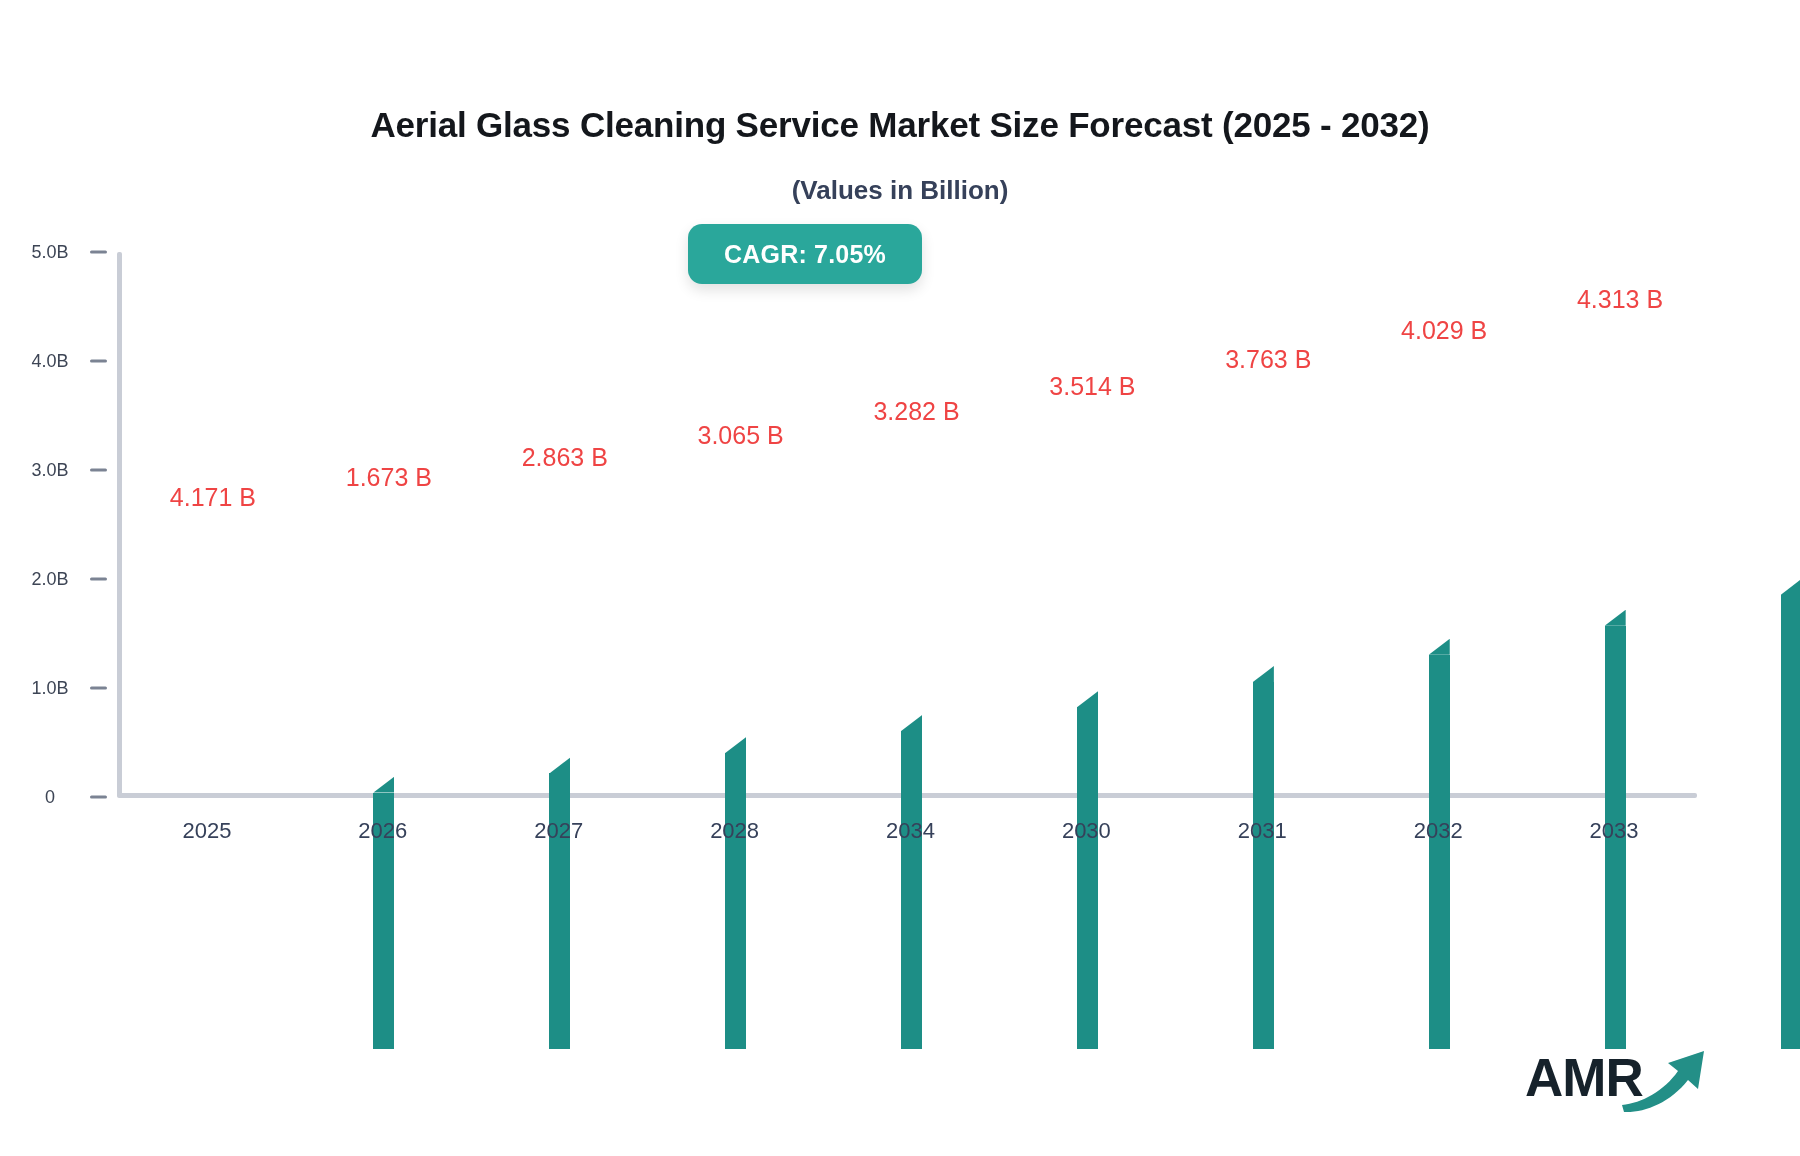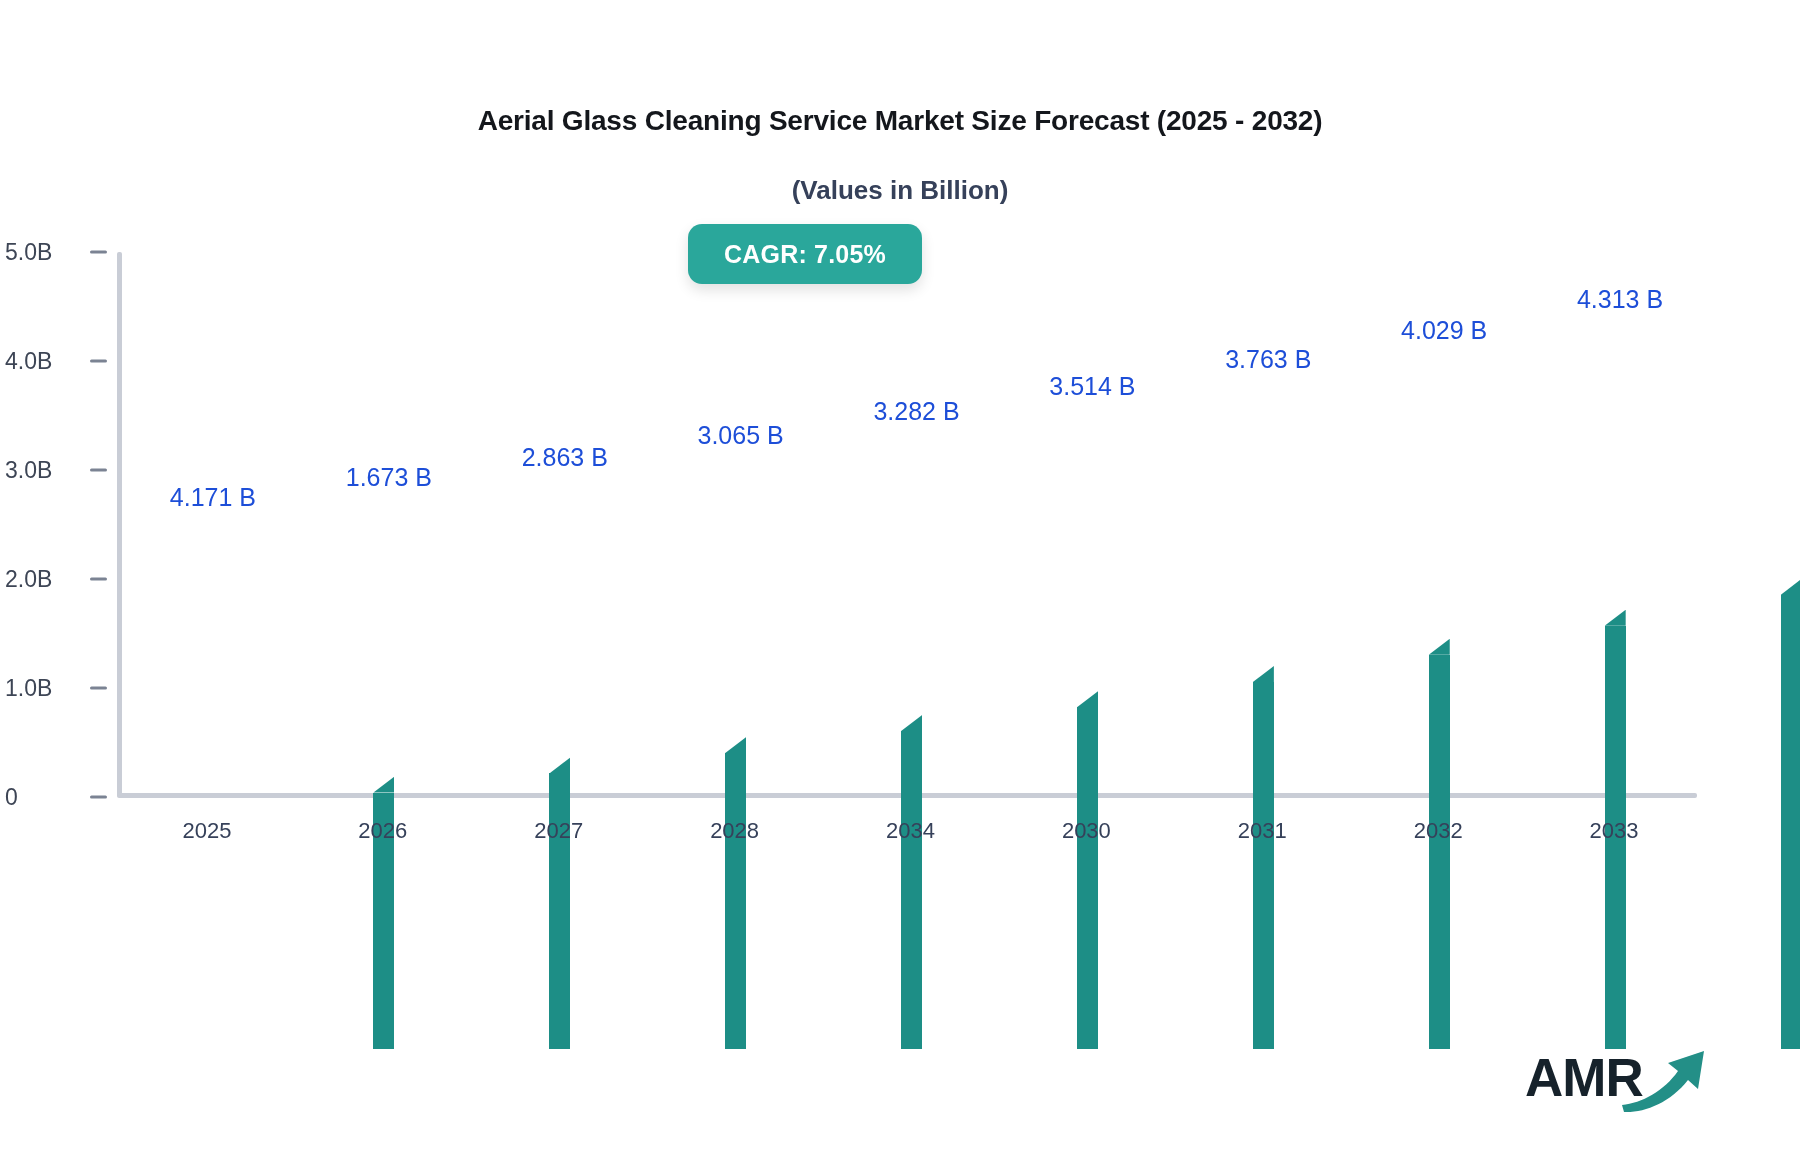--- a/index.html
+++ b/index.html
@@ -23,21 +23,21 @@
     background: #ffffff;
   }
 
   
   #chart-title {
     position: absolute;
     left: 0;
     top: 105px;
     width: 1800px;
     text-align: center;
-    font-size: 28px;
+    font-size: 35px;
     font-weight: bold;
     color: #14171c;
     letter-spacing: -0.2px;
     white-space: nowrap;
   }
   #chart-subtitle {
     position: absolute;
     left: 0;
     top: 175px;
     width: 1800px;
@@ -89,22 +89,22 @@
     top: 793px;
     width: 1580px;
     height: 5px;
     background: #c9cdd6;
     border-radius: 2px;
   }
 
   .y-tick-label {
     position: absolute;
     right: 1737px;
-    text-align: left;
-    font-size: 23px;
+    text-align: center;
+    font-size: 18px;
     color: #3d4555;
     transform: translateY(-50%);
     white-space: nowrap;
     width: 90px;
   }
   .y-tick-dash {
     position: absolute;
     width: 17px;
     height: 3px;
     background: #7b8393;
@@ -136,21 +136,21 @@
     width: 21px;
     height: 16px;
     background: #1d8e86;
     clip-path: polygon(0 100%, 100% 0, 100% 100%);
   }
   .bar-value-label {
     position: absolute;
     width: 220px;
     text-align: center;
     font-size: 25px;
-    color: #1d4ed8;
+    color: #ef4444;
     white-space: nowrap;
   }
   .x-tick-label {
     position: absolute;
     top: 818px;
     width: 220px;
     text-align: center;
     font-size: 22px;
     font-weight: normal;
     color: #36415a;

